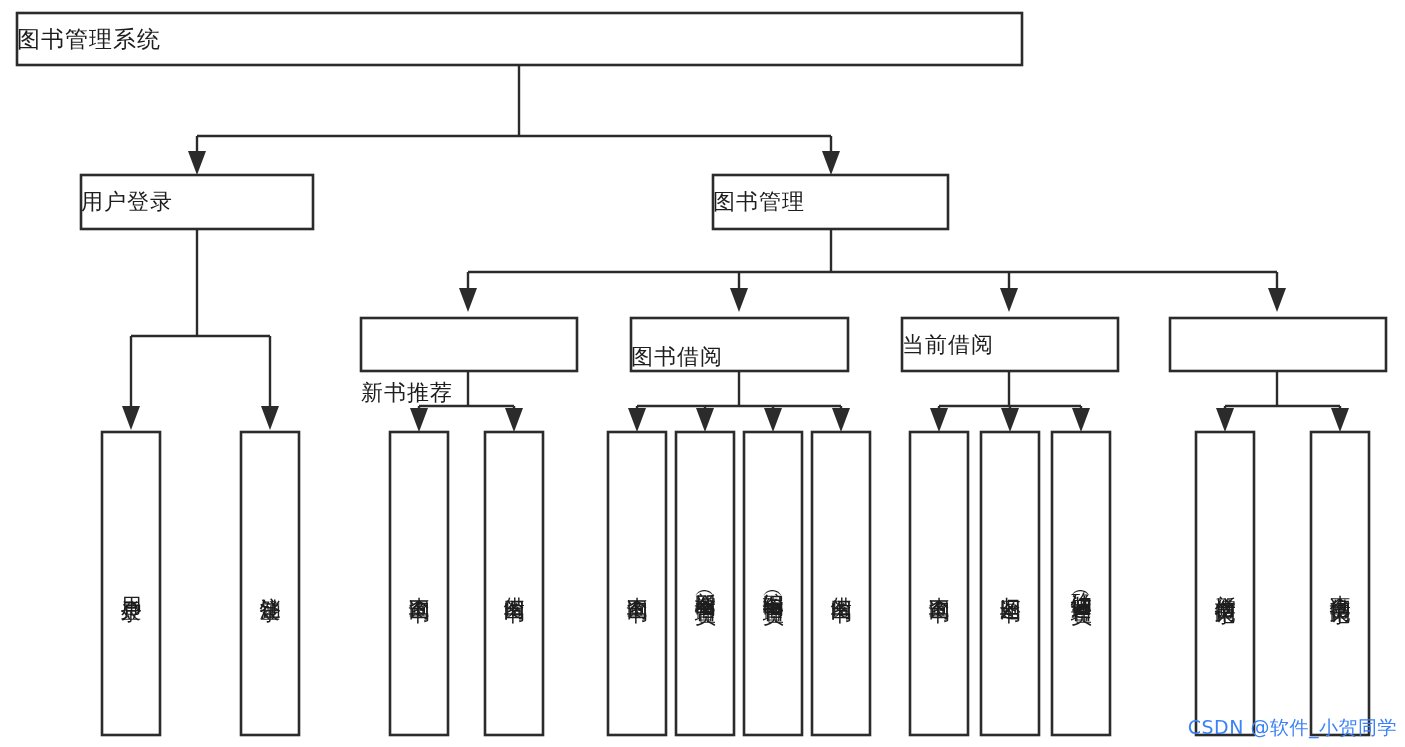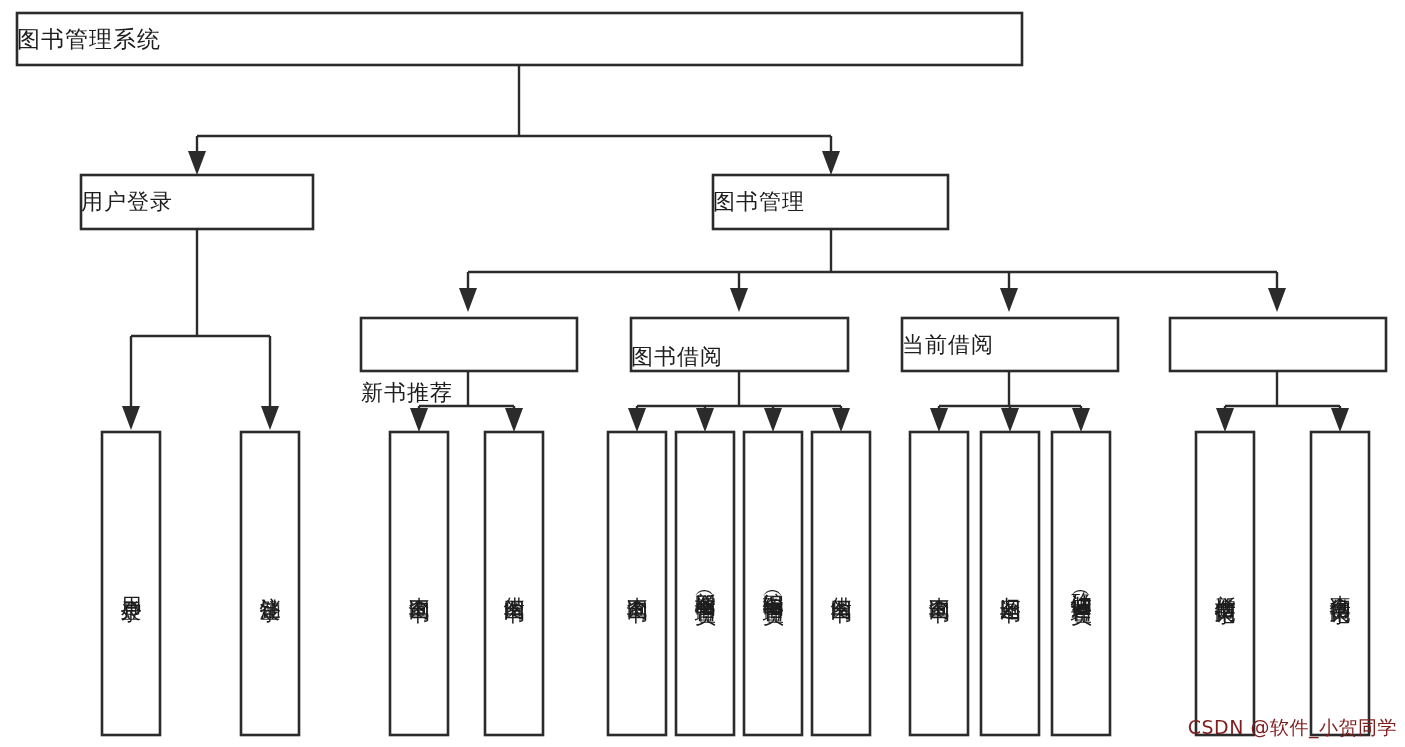--- a/index.html
+++ b/index.html
@@ -76,21 +76,21 @@
   }
   .title-text {
     font-size: 23px;
   }
   #watermark {
     position: absolute;
     right: 8px;
     bottom: 6px;
     font-family: "DejaVu Sans", "Liberation Sans", sans-serif;
     font-size: 19px;
-    color: #7f1d1d;
+    color: #3b82f6;
     letter-spacing: 0.5px;
     white-space: nowrap;
     pointer-events: none;
   }
 </style>
 </head>
 <body>
 
 <div id="diagram-root">
 

